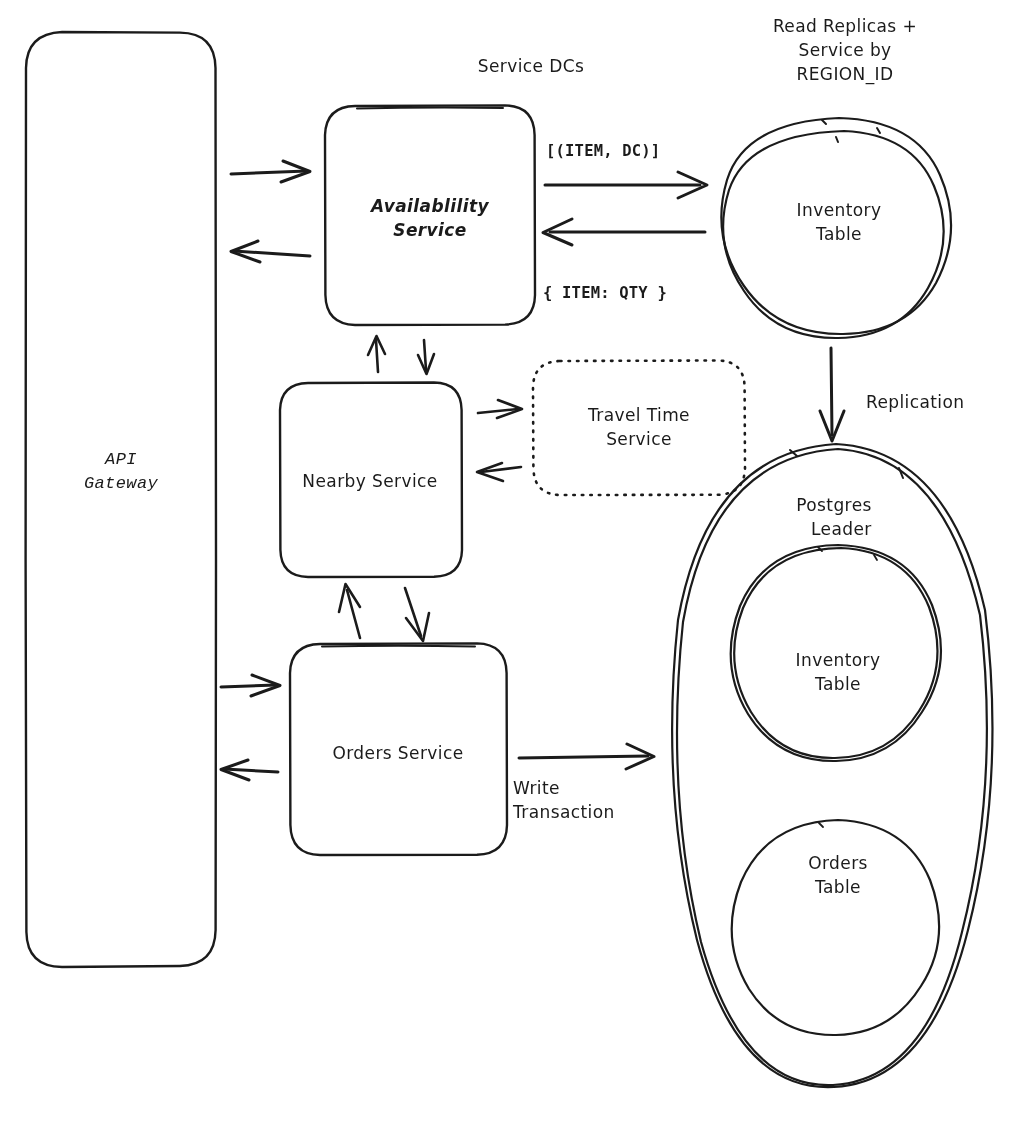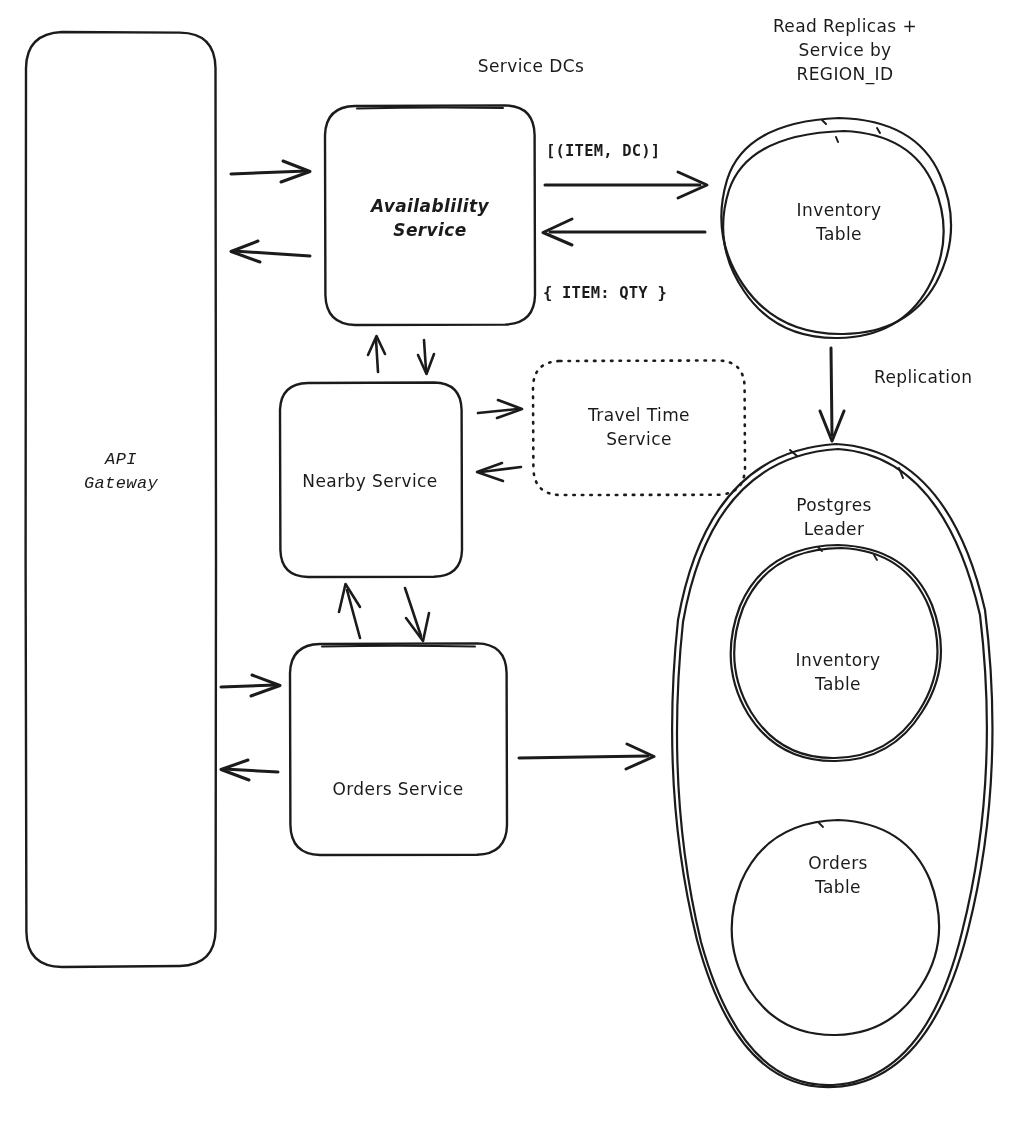--- a/index.html
+++ b/index.html
@@ -207,34 +207,36 @@
 Gateway</div>
 
   <div class="lbl italicish" style="left:430px; top:218px;font-weight:bold;">Availablility
 Service</div>
 
   <div class="lbl" style="left:370px; top:481px;">Nearby Service</div>
 
   <div class="lbl" style="left:639px; top:427px;">Travel Time
 Service</div>
 
-  <div class="lbl" style="left:398px; top:789px;text-align:right;">Orders Service</div>
+  <div class="lbl" style="left:398px; top:753px;text-align:right;">Orders Service</div>
 
   <div class="lbl" style="left:839px; top:222px;">Inventory
 Table</div>
 
-  <div class="lbl" style="left:834px; top:517px;">Postgres
+  <div class="lbl" style="left:834px; top:517px;text-align:right;">Postgres
 Leader</div>
 
   <div class="lbl" style="left:838px; top:672px;">Inventory
 Table</div>
 
   <div class="lbl" style="left:838px; top:875px;text-align:center;">Orders
 Table</div>
 
   <div class="lbl lbl-mono lbl-left" style="left:546px; top:151px;">[(ITEM, DC)]</div>
 
   <div class="lbl lbl-mono lbl-left" style="left:543px; top:293px;">{ ITEM: QTY }</div>
 
-  <div class="lbl lbl-left" style="left:866px; top:377px;margin-left:8px;">Replication</div>
-
+  <div class="lbl lbl-left" style="left:866px; top:402px;">Replication</div>
+
+  <div class="lbl lbl-left" style="left:513px; top:800px;">Write
+Transaction</div>
 
 </div>
 
 </body></html>

